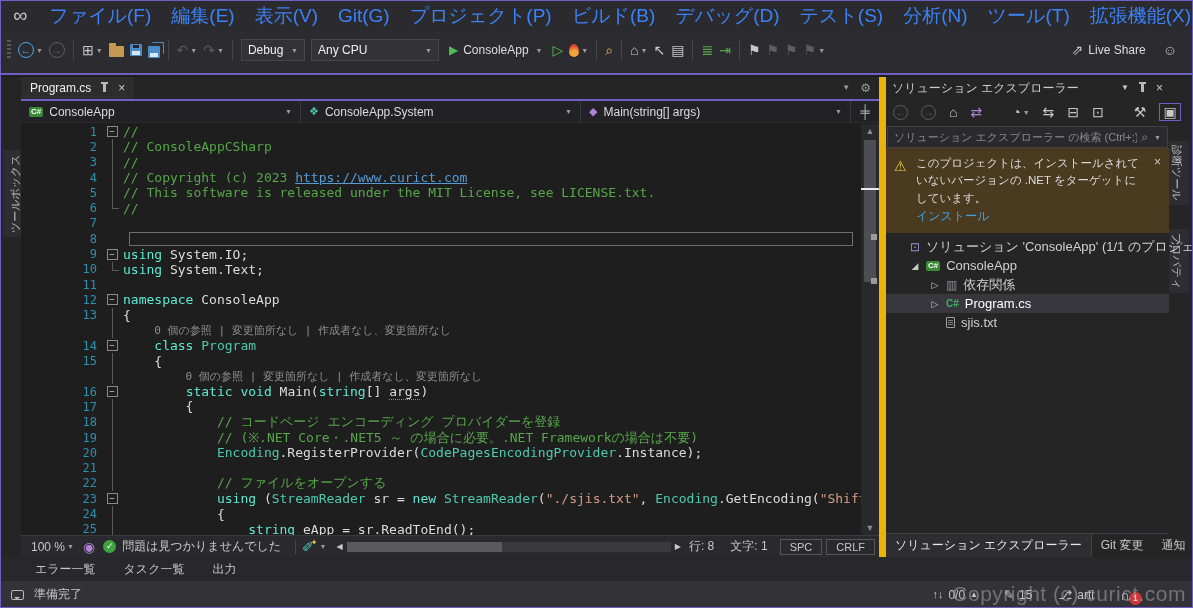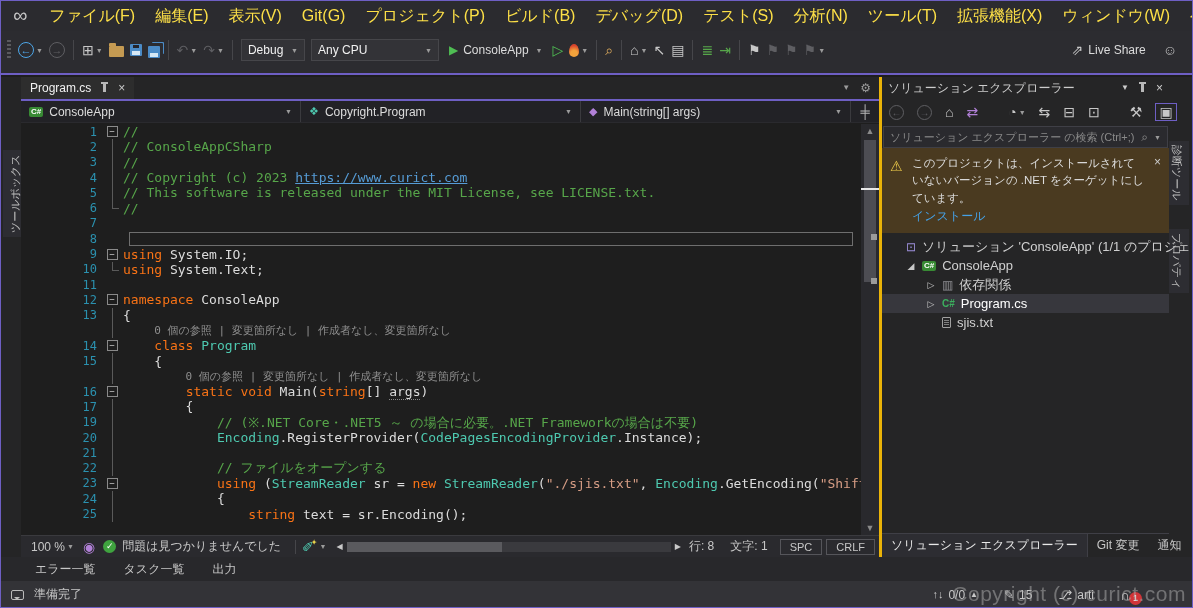--- a/index.html
+++ b/index.html
@@ -4,21 +4,21 @@
 <style>
   * { margin:0; padding:0; box-sizing:border-box; }
   html,body { background:#111; }
   body { font-family:"Liberation Sans", sans-serif; }
   .window { position:relative; width:1193px; height:608px; background:#1E1E1E; border:1px solid #6E5FC4; overflow:hidden; color:#C8C8C8; }
 
   
   .titlebar { position:absolute; left:0; top:0; right:0; height:30px; background:#2B2B2F; display:flex; align-items:center; }
   .vslogo { font-size:20px; color:#C8C8C8; padding:0 12px 2px 12px; font-style:italic; }
   .menubar { display:flex; height:100%; align-items:center; }
-  .menu-item { padding:0 10px; font-size:16px; color:#fde047; height:100%; display:flex; align-items:center; white-space:nowrap; }
+  .menu-item { padding:0 10px; font-size:19px; color:#3b82f6; height:100%; display:flex; align-items:center; white-space:nowrap; }
   .tspacer { flex:1; }
   .tsearch { width:58px; height:22px; background:#38383C; border:1px solid #46464A; border-radius:2px; display:flex; align-items:center; justify-content:space-between; padding:0 6px; margin-right:18px; font-size:12px; color:#C8C8C8; }
   .wtitle { background:#3E3E42; color:#E8E8E8; font-size:13px; padding:3px 14px; border-radius:1px; margin-right:8px; white-space:nowrap; }
 
   
   .toolbar { position:absolute; left:0; top:30px; right:0; height:44px; background:#2C2C30; border-bottom:2px solid #6E5FC4; display:flex; align-items:flex-start; padding:5px 6px 0 6px; }
   .tb-row { display:flex; align-items:center; height:28px; flex:1; }
   .tb-item { display:inline-flex; align-items:center; margin:0 3px; }
   .glyph { font-size:14px; line-height:1; display:inline-block; }
   .glyph.small { font-size:8px; }
@@ -71,21 +71,21 @@
 
   .code-area { position:absolute; left:0; top:47px; right:18px; bottom:22px; overflow:hidden; font-family:"DejaVu Sans Mono", monospace; font-size:13px; }
   .crow { position:relative; height:15.3px; display:flex; align-items:center; }
   .lnum { width:80px; text-align:right; color:#2B91AF; padding-right:4px; flex:none; font-size:12px; }
   .fold { width:22px; flex:none; height:100%; display:flex; align-items:center; justify-content:center; }
   .fg-m { border:1px solid #8A8A8A; width:11px; height:11px; font-size:9px; line-height:9px; text-align:center; color:#C8C8C8; background:#1E1E1E; }
   .fg-l { align-self:stretch; background:linear-gradient(#5A5A5A,#5A5A5A) no-repeat 50% 0 / 1px 100%; }
   .fg-e { align-self:stretch; background:linear-gradient(#5A5A5A,#5A5A5A) no-repeat 50% 0 / 1px 55%, linear-gradient(#5A5A5A,#5A5A5A) no-repeat calc(50% + 3px) 55% / 7px 1px; }
   .ctext { white-space:pre; }
   .lens { font-size:11px; color:#8F8F8F; }
-  .tk-c { color:#57A64A; } .tk-k { color:#f97316; } .tk-t { color:#4EC9B0; }
+  .tk-c { color:#57A64A; } .tk-k { color:#5eead4; } .tk-t { color:#4EC9B0; }
   .tk-p { color:#DCDCDC; } .tk-s { color:#D69D85; }
   .tk-u { color:#569CD6; text-decoration:underline; }
   .tk-d { color:#DCDCDC; border-bottom:1px dotted #8A8A8A; }
   .caretbox { position:absolute; left:108px; width:724px; height:14px; border:1px solid #6E6E6E; }
 
   .vscroll { position:absolute; right:0; top:47px; width:18px; bottom:22px; background:#29292D; }
   .vs-arrow { position:absolute; left:0; width:18px; text-align:center; color:#8A8A8A; font-size:9px; }
   .vs-thumb { position:absolute; left:3px; width:12px; top:16px; height:142px; background:#4D4D53; }
   .vs-caretmark { position:absolute; left:0; width:100%; top:64px; height:2px; background:#E8E8E8; }
   .vs-mark { position:absolute; right:2px; width:6px; height:6px; background:#9B9B9B; }
@@ -95,21 +95,21 @@
   .health { display:flex; align-items:center; gap:6px; padding:0 8px; white-space:nowrap; }
   .okcirc { width:13px; height:13px; border-radius:50%; background:#3FA33F; color:#fff; font-size:9px; line-height:13px; text-align:center; flex:none; }
   .hsep { width:1px; height:14px; background:#46464A; margin:0 6px; }
   .htrack { flex:1; height:10px; background:#3A3A3E; margin:0 4px; position:relative; }
   .hthumb { position:absolute; left:0; top:0; height:100%; width:48%; background:#5A5A5E; }
   .pos { padding:0 8px; white-space:nowrap; }
   .chip-btn { border:1px solid #55555A; padding:1px 9px; font-size:11px; margin-left:4px; }
   .sparkle { color:#E8D44D; font-size:8px; margin-left:-3px; margin-top:-8px; }
 
   
-  .sepanel { position:absolute; left:878px; top:0; width:290px; height:480px; background:#252526; border-left:3px solid #eab308; }
+  .sepanel { position:absolute; left:878px; top:0; width:290px; height:480px; background:#252526; border-left:7px solid #eab308; }
   .se-title { height:22px; display:flex; align-items:center; font-size:12px; color:#CCCCCC; padding:0 6px; gap:8px; }
   .se-title .t { flex:1; white-space:nowrap; overflow:hidden; }
   .se-tools { height:26px; display:flex; align-items:center; padding:0 4px; gap:7px; }
   .se-tools .circ { width:15px; height:15px; line-height:13px; font-size:10px; }
   .active-tool { border:1px solid #6E5FC4; padding:1px 3px; }
   .se-search { height:22px; margin:1px 1px 0 1px; background:#2A2A2E; border:1px solid #3F3F46; display:flex; align-items:center; font-size:11px; color:#8A8A8A; padding:0 6px; gap:4px; }
   .se-search .t { flex:1; white-space:nowrap; overflow:hidden; }
   .warnbox { position:relative; background:#4A3A20; padding:7px 24px 8px 30px; font-size:11.5px; color:#DDDDDD; line-height:1.5; }
   .warn-icon { position:absolute; left:8px; top:8px; color:#F2CF4A; font-size:14px; }
   .warn-close { position:absolute; right:8px; top:5px; color:#CCCCCC; font-size:12px; }
@@ -284,21 +284,21 @@
         </div>
       </div>
       <div class="navbar">
         <div class="nav-cell" style="width:280px">
           <span class="chip">C#</span>
           <span>ConsoleApp</span>
           <span class="dd">▼</span>
         </div>
         <div class="nav-cell" style="width:280px">
           <span class="glyph" style="color:#4EC9B0;font-size:11px">❖</span>
-          <span>Copyright.Program</span>
+          <span>ConsoleApp.System</span>
           <span class="dd">▼</span>
         </div>
         <div class="nav-cell" style="flex:1">
           <span class="glyph" style="color:#B180D7;font-size:11px">◆</span>
           <span>Main(string[] args)</span>
           <span class="dd">▼</span>
         </div>
         <div class="nav-split">╪</div>
       </div>
 
@@ -403,20 +403,25 @@
               <span class="fg-m">−</span>
             </span>
             <span class="ctext"><span class="tk-p">        </span><span class="tk-k">static</span><span class="tk-p"> </span><span class="tk-k">void</span><span class="tk-p"> Main(</span><span class="tk-k">string</span><span class="tk-p">[] </span><span class="tk-d">args</span><span class="tk-p">)</span></span>
           </div>
           <div class="crow">
             <span class="lnum">17</span>
             <span class="fold fg-l"></span>
             <span class="ctext"><span class="tk-p">        {</span></span>
           </div>
           <div class="crow">
+            <span class="lnum">18</span>
+            <span class="fold fg-l"></span>
+            <span class="ctext"><span class="tk-c">            // コードページ エンコーディング プロバイダーを登録</span></span>
+          </div>
+          <div class="crow">
             <span class="lnum">19</span>
             <span class="fold fg-l"></span>
             <span class="ctext"><span class="tk-c">            // (※.NET Core・.NET5 ～ の場合に必要。.NET Frameworkの場合は不要)</span></span>
           </div>
           <div class="crow">
             <span class="lnum">20</span>
             <span class="fold fg-l"></span>
             <span class="ctext"><span class="tk-p">            </span><span class="tk-t">Encoding</span><span class="tk-p">.RegisterProvider(</span><span class="tk-t">CodePagesEncodingProvider</span><span class="tk-p">.Instance);</span></span>
           </div>
           <div class="crow">
@@ -437,21 +442,21 @@
             <span class="ctext"><span class="tk-p">            </span><span class="tk-k">using</span><span class="tk-p"> (</span><span class="tk-t">StreamReader</span><span class="tk-p"> sr = </span><span class="tk-k">new</span><span class="tk-p"> </span><span class="tk-t">StreamReader</span><span class="tk-p">(</span><span class="tk-s">"./sjis.txt"</span><span class="tk-p">, </span><span class="tk-t">Encoding</span><span class="tk-p">.GetEncoding(</span><span class="tk-s">"Shift_JIS"</span></span>
           </div>
           <div class="crow">
             <span class="lnum">24</span>
             <span class="fold fg-l"></span>
             <span class="ctext"><span class="tk-p">            {</span></span>
           </div>
           <div class="crow">
             <span class="lnum">25</span>
             <span class="fold fg-l"></span>
-            <span class="ctext"><span class="tk-p">                </span><span class="tk-k">string</span><span class="tk-p"> text = sr.Encoding();</span></span>
+            <span class="ctext"><span class="tk-p">                </span><span class="tk-k">string</span><span class="tk-p"> eApp = sr.ReadToEnd();</span></span>
           </div>
         </div>
 
       <div class="vscroll">
         <span class="vs-arrow" style="top:2px">▲</span>
         <div class="vs-thumb"></div>
         <div class="vs-caretmark"></div>
         <div class="vs-mark" style="top:110px"></div>
         <div class="vs-mark" style="top:154px"></div>
         <span class="vs-arrow" style="bottom:2px">▼</span>

